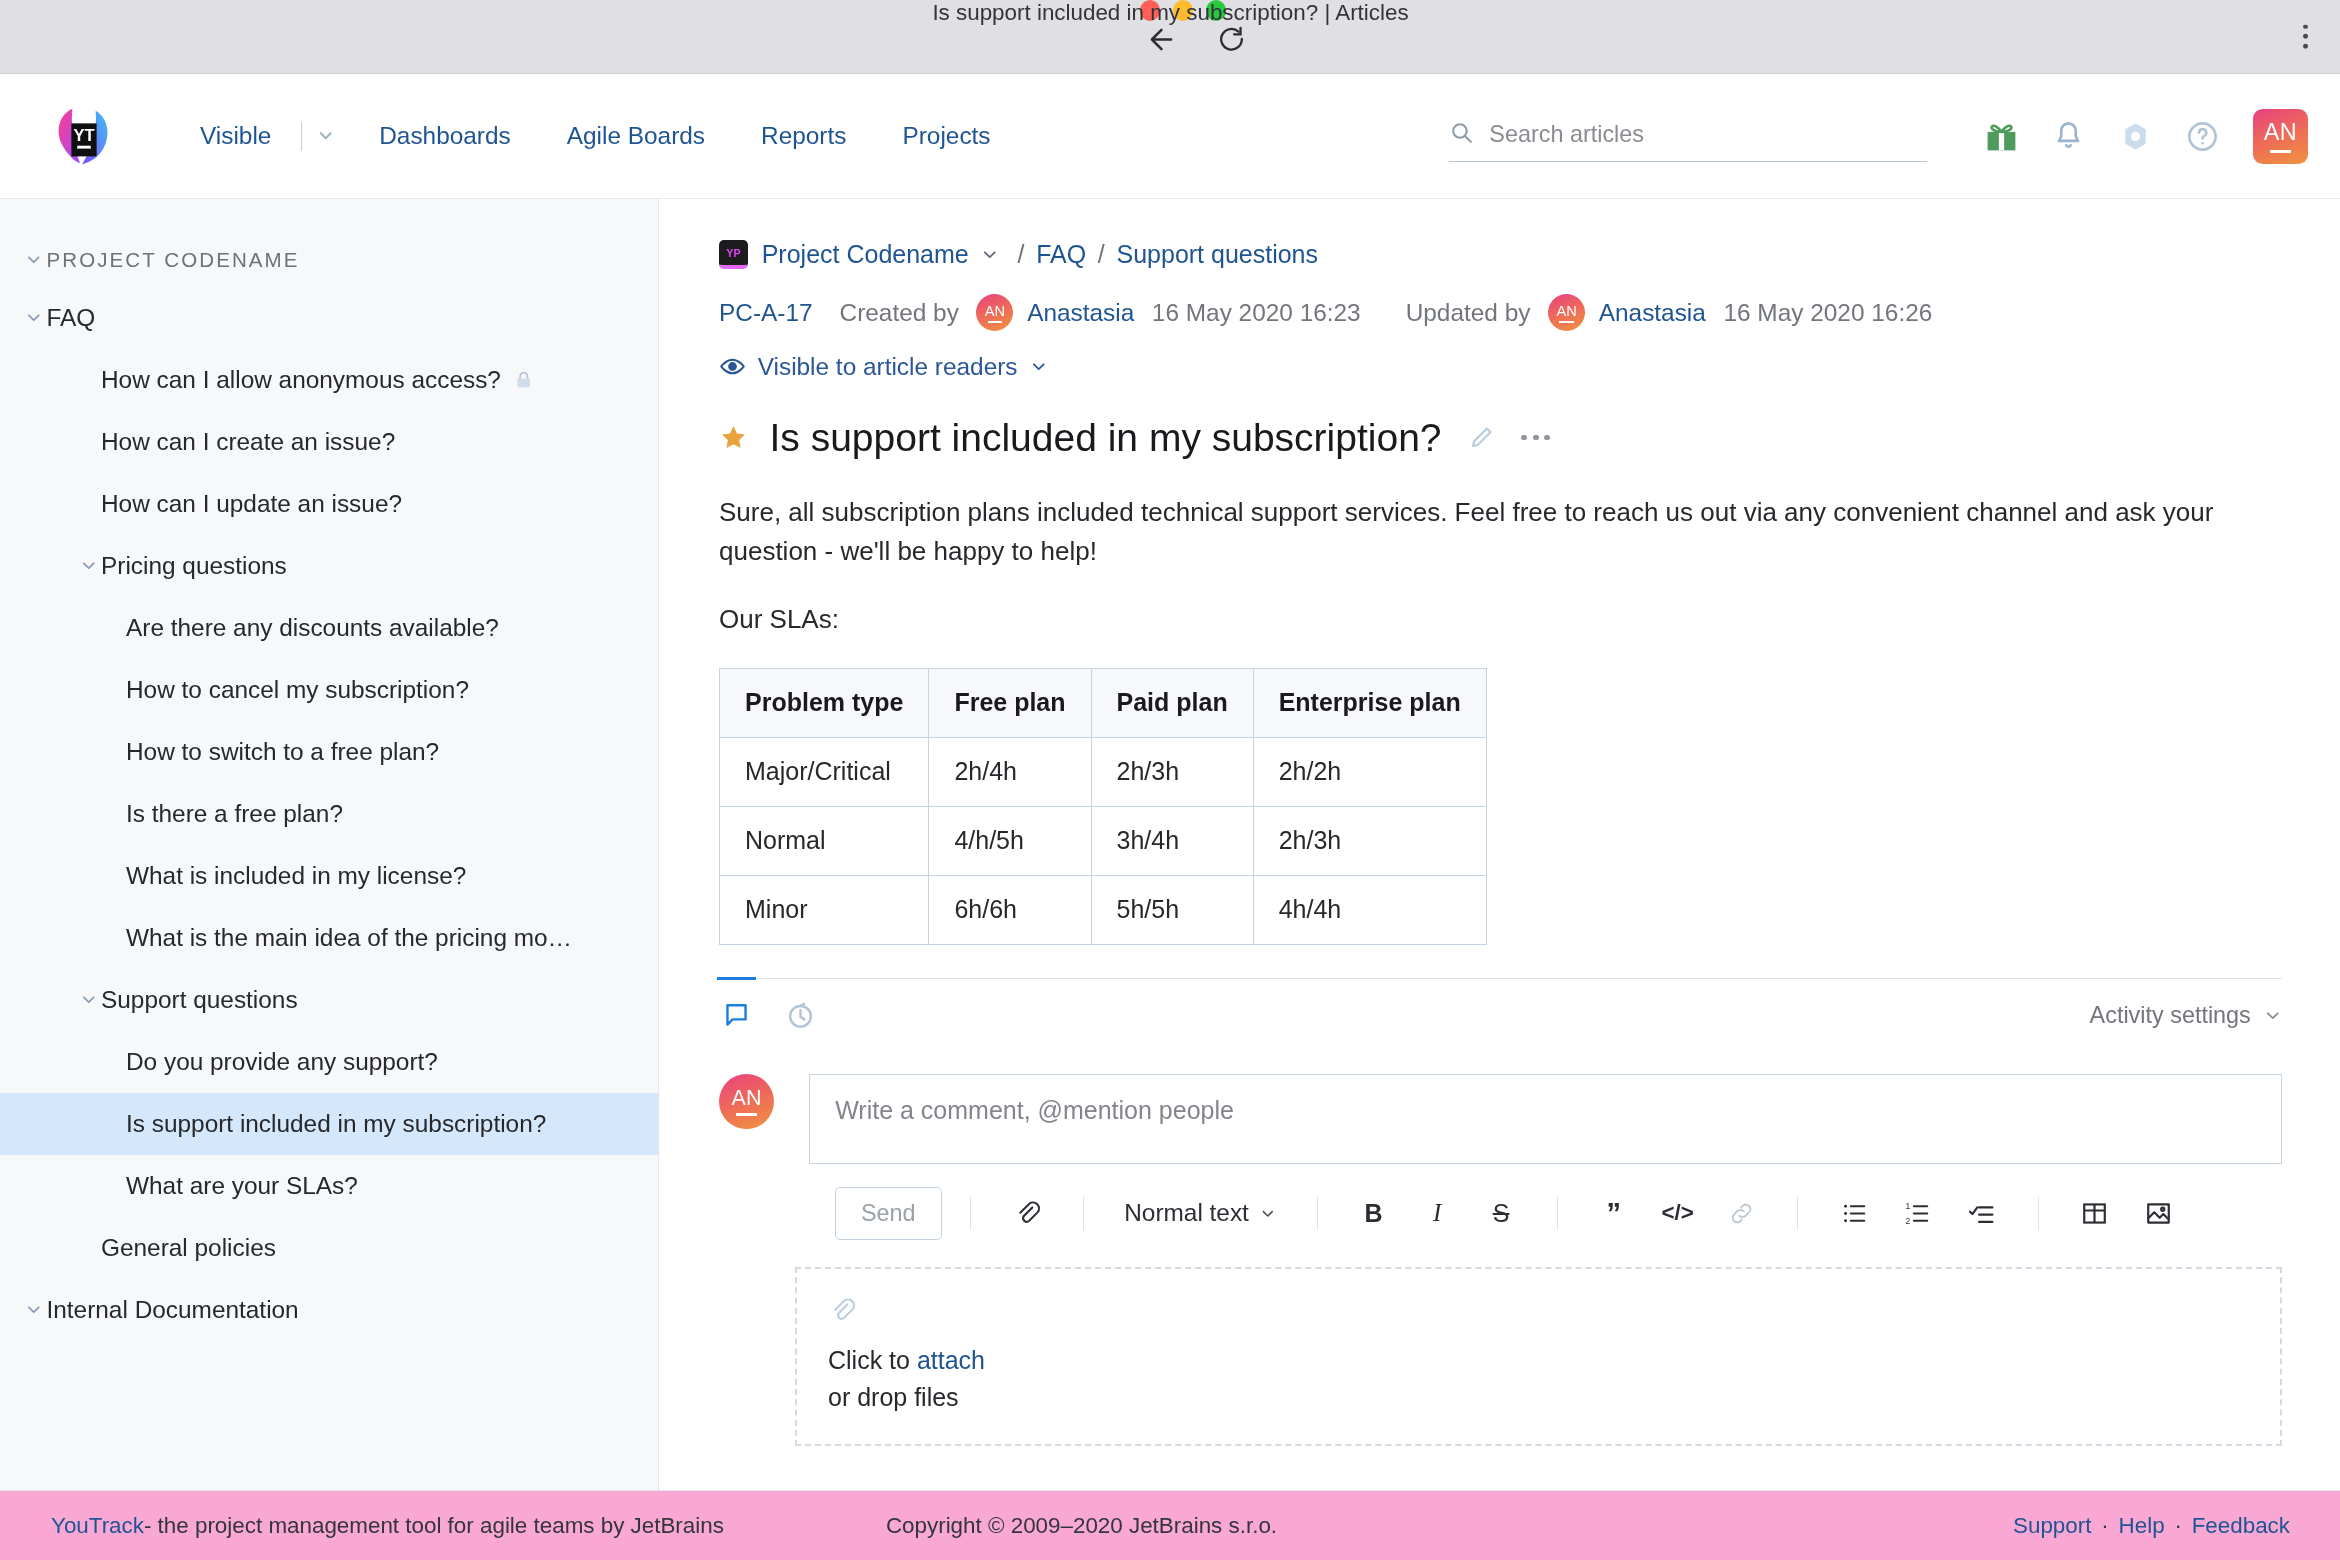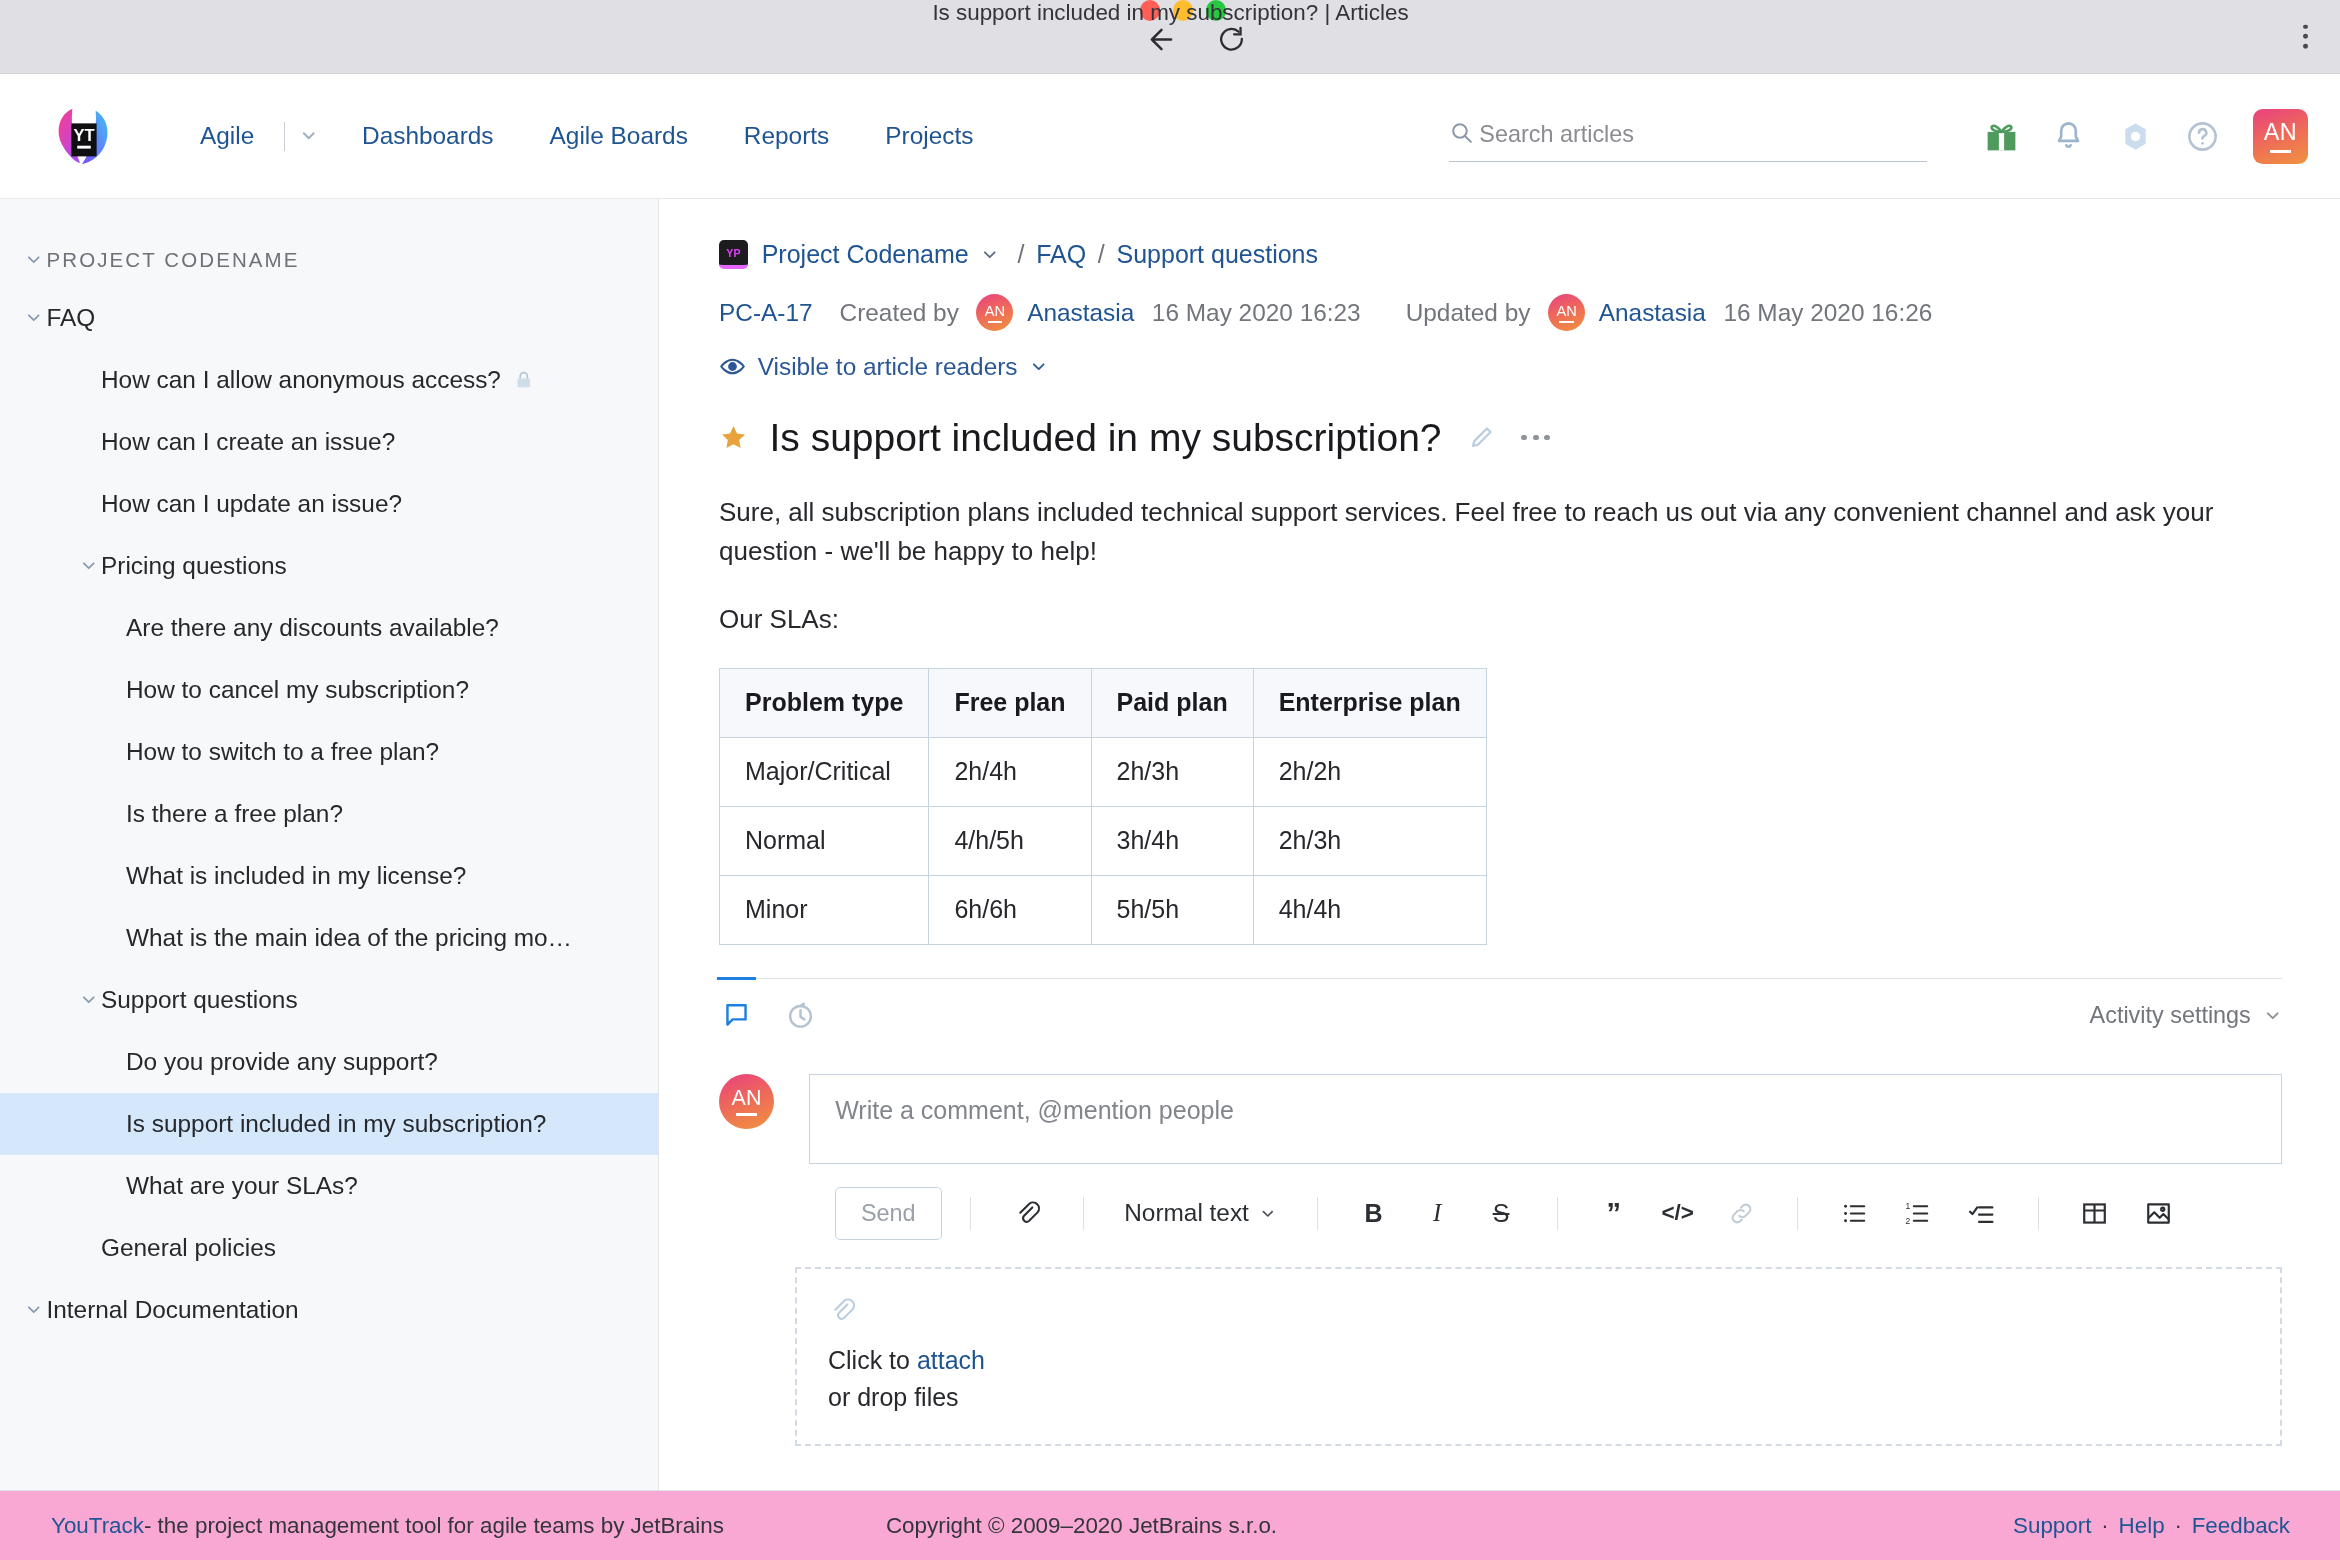--- a/index.html
+++ b/index.html
@@ -52,21 +52,21 @@
   .nav-item {
     font-size: 24.4px; color: #1f5493; padding: 0 28px; cursor: pointer; white-space: nowrap;
   }
   .nav-divider { width: 1px; height: 29px; background: #c8cdd4; margin: 0 2px; }
   .nav-caret { padding: 0 15.6px 0 11.7px; cursor: pointer; display: flex; align-items: center; }
 
   .header-right {
     margin-left: auto; display: flex; align-items: center; gap: 0;
   }
   .search-box {
-    display: flex; align-items: center; gap: 5px;
+    display: flex; align-items: center; gap: 15px;
     border-bottom: 1px solid #b8c4d0;
     width: 478px; padding-bottom: 11.7px; margin-right: 41px; margin-top: 9.8px;
     cursor: text;
   }
   .search-placeholder { font-size: 23.4px; color: #8b8b92; }
   .hdr-icon { width: 55px; height: 55px; display: flex; align-items: center; justify-content: center; cursor: pointer; margin: 0 5.9px; }
   .avatar-sq {
     width: 55px; height: 55px; border-radius: 9.8px;
     background: linear-gradient(160deg, #e8417f 0%, #ee6b58 50%, #f0933f 100%);
     display: flex; flex-direction: column; align-items: center; justify-content: center;
@@ -257,21 +257,21 @@
       </defs>
       <path d="M22 6 C8 12 4 30 12 44 C17 53 24 60 30 62 C24 48 20 28 22 6 Z" fill="url(#ytg1)"></path>
       <path d="M46 8 C60 16 62 36 52 50 C46 58 38 62 32 63 C42 48 48 28 46 8 Z" fill="url(#ytg2)"></path>
       <rect x="21" y="21" width="26" height="34" fill="#0f0f12"></rect>
       <text x="34" y="39" font-family="Liberation Sans, sans-serif" font-size="17" font-weight="bold" fill="#fff" text-anchor="middle">YT</text>
       <rect x="27" y="44" width="14" height="3" fill="#fff"></rect>
     </svg>
   </div>
 
   <div class="main-nav">
-    <div class="nav-item">Agile</div>
+    <div class="nav-item">Visible</div>
     <span class="nav-divider"></span>
     <span class="nav-caret">
       <svg width="19.5" height="19.5" viewBox="0 0 24 24" fill="none" stroke="#9fb0c2" stroke-width="2.4" stroke-linecap="round" stroke-linejoin="round">
           <path d="M6 9l6 6 6-6"></path>
         </svg>
     </span>
     <div class="nav-item">Dashboards</div>
     <div class="nav-item">Agile Boards</div>
     <div class="nav-item">Reports</div>
     <div class="nav-item">Projects</div>

